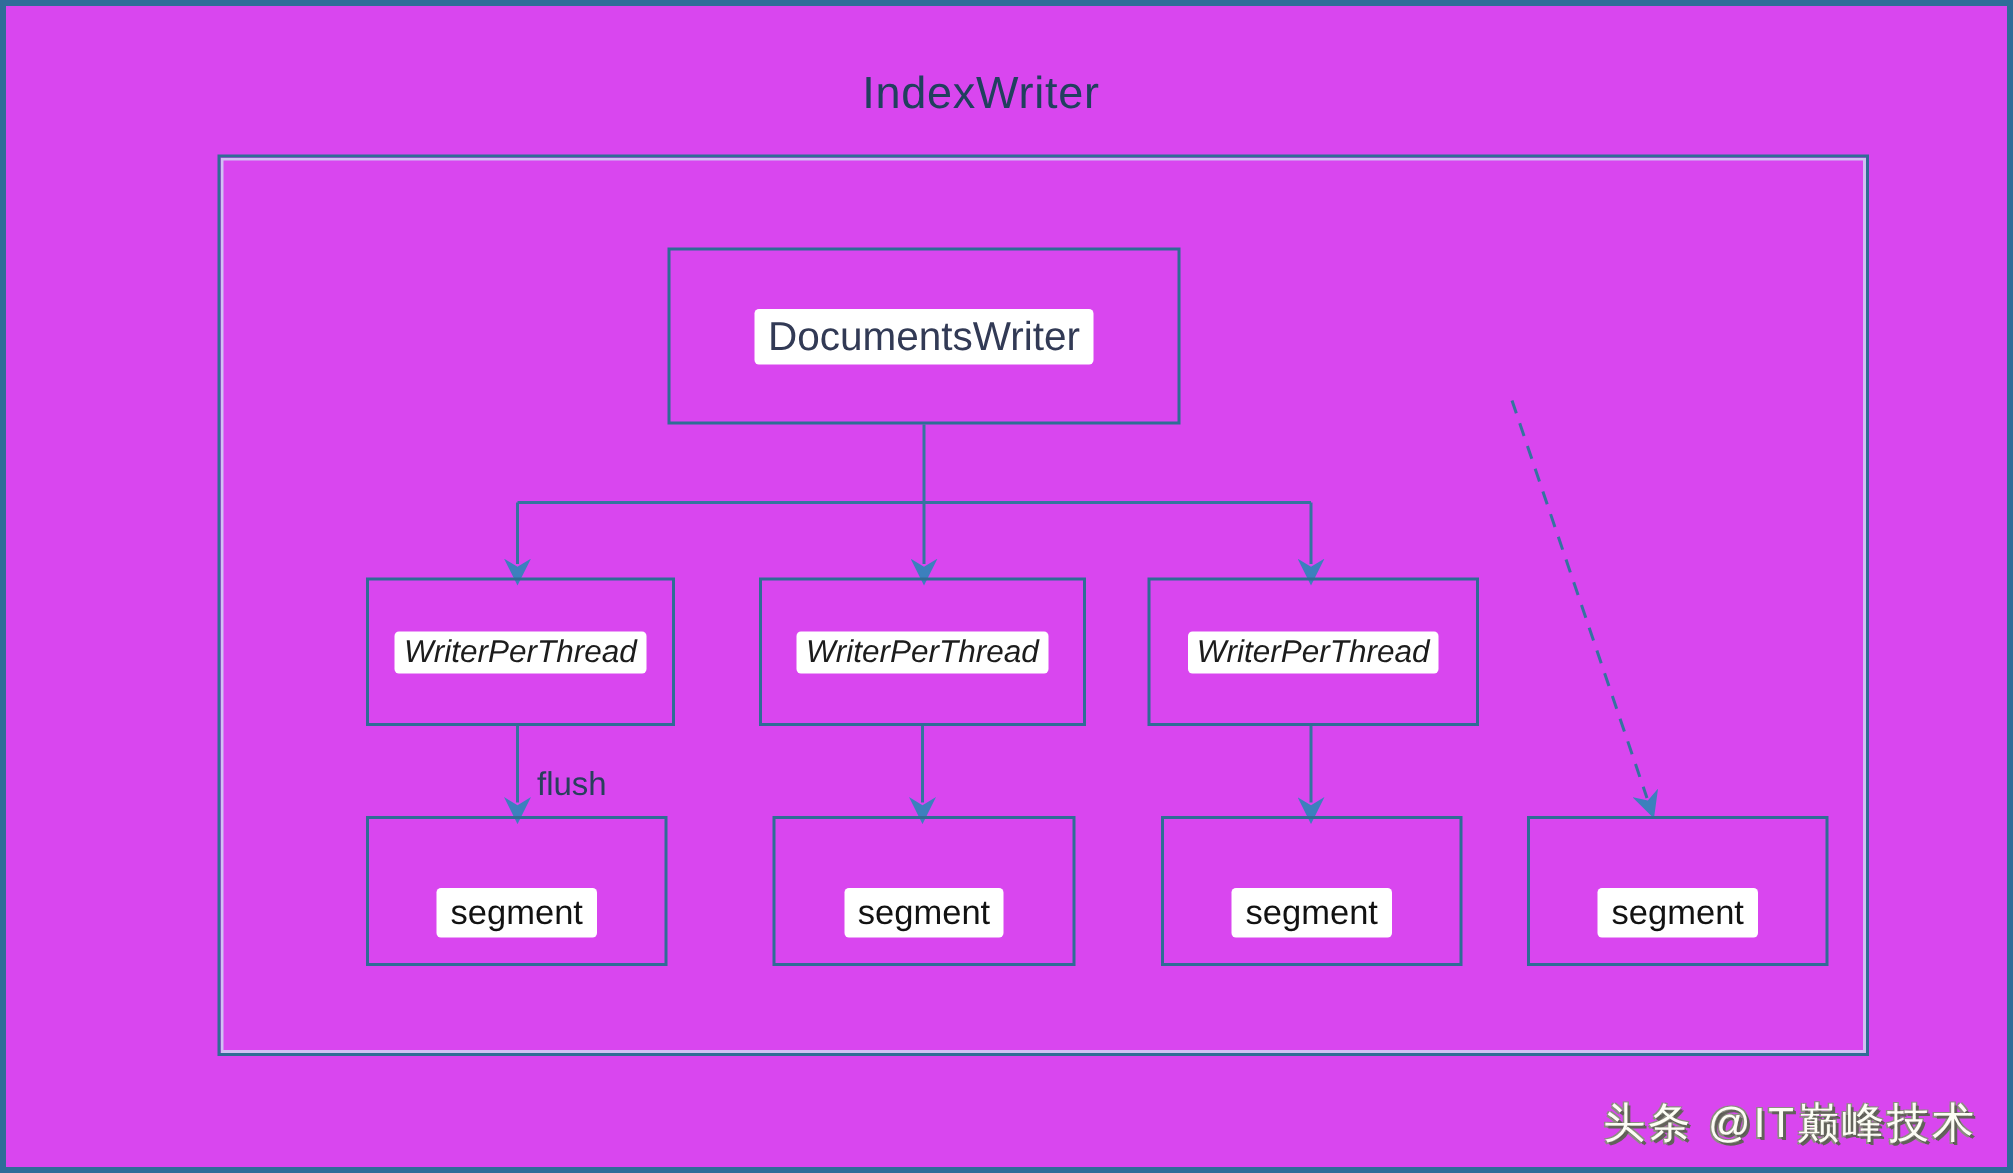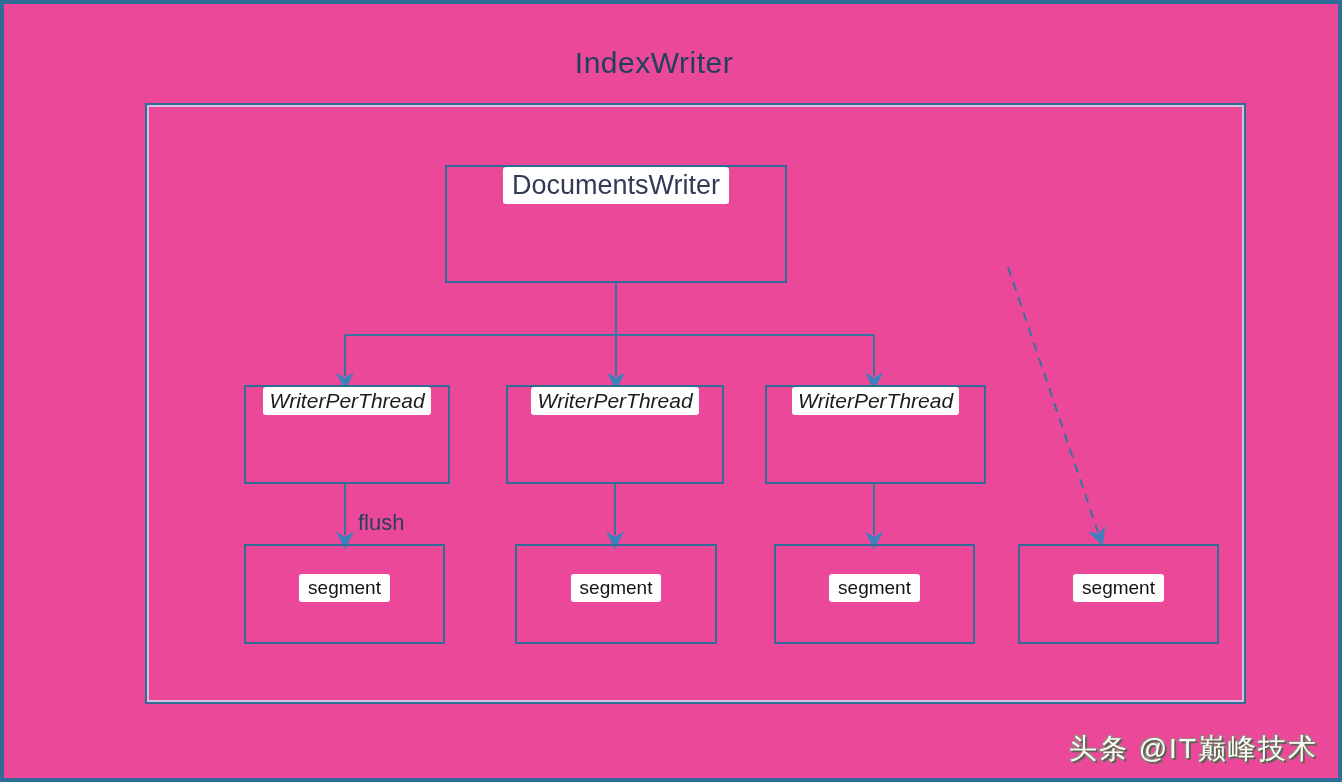--- a/index.html
+++ b/index.html
@@ -5,21 +5,21 @@
   html, body {
     margin: 0;
     padding: 0;
     background: #dfe7e2;
   }
   #canvas {
     position: relative;
     width: 1342px;
     height: 782px;
     box-sizing: border-box;
-    background: #ec4899;
+    background: #d946ef;
     border: 4px solid #2f6d99;
     overflow: hidden;
     font-family: "Liberation Sans", "DejaVu Sans", sans-serif;
     padding-left: 28px;
   }
   .title {
     position: absolute;
     left: 425px;
     top: 42px;
     width: 450px;
@@ -36,40 +36,40 @@
     height: 601px;
     box-sizing: border-box;
     border: 2px solid #2f6d95;
     box-shadow: inset 0 0 0 2px rgba(205, 233, 244, 0.75);
   }
   .node {
     position: absolute;
     box-sizing: border-box;
     border: 2px solid #2e6d95;
     display: flex;
-    align-items: flex-start;
+    align-items: center;
     justify-content: center;
   }
   .node .lbl {
     background: #ffffff;
     padding: 3px 9px;
     border-radius: 3px;
     white-space: nowrap;
   }
   .dw-box      { left: 441px; top: 161px; width: 342px; height: 118px; }
   .dw-box .lbl { font-size: 27px; color: #323a55; }
 
   .wpt-box      { top: 381px; width: 206px; height: 99px; }
   .wpt-box .lbl { font-size: 21px; color: #1c1c1c; padding: 2px 6px; font-style: italic; }
   .wpt-1 { left: 240px; }
   .wpt-2 { left: 502px; width: 218px; }
   .wpt-3 { left: 761px; width: 221px; }
 
   .seg-box      { top: 540px; width: 201px; height: 100px; }
-  .seg-box .lbl { font-size: 19px; color: #121212; margin-top: 28px; }
+  .seg-box .lbl { font-size: 23px; color: #121212; margin-top: 28px; }
   .seg-1 { left: 240px; }
   .seg-2 { left: 511px; width: 202px; }
   .seg-3 { left: 770px; }
   .seg-4 { left: 1014px; }
 
   .merge-ellipse {
     position: absolute;
     left: 921px;
     top: 181px;
     width: 142px;

